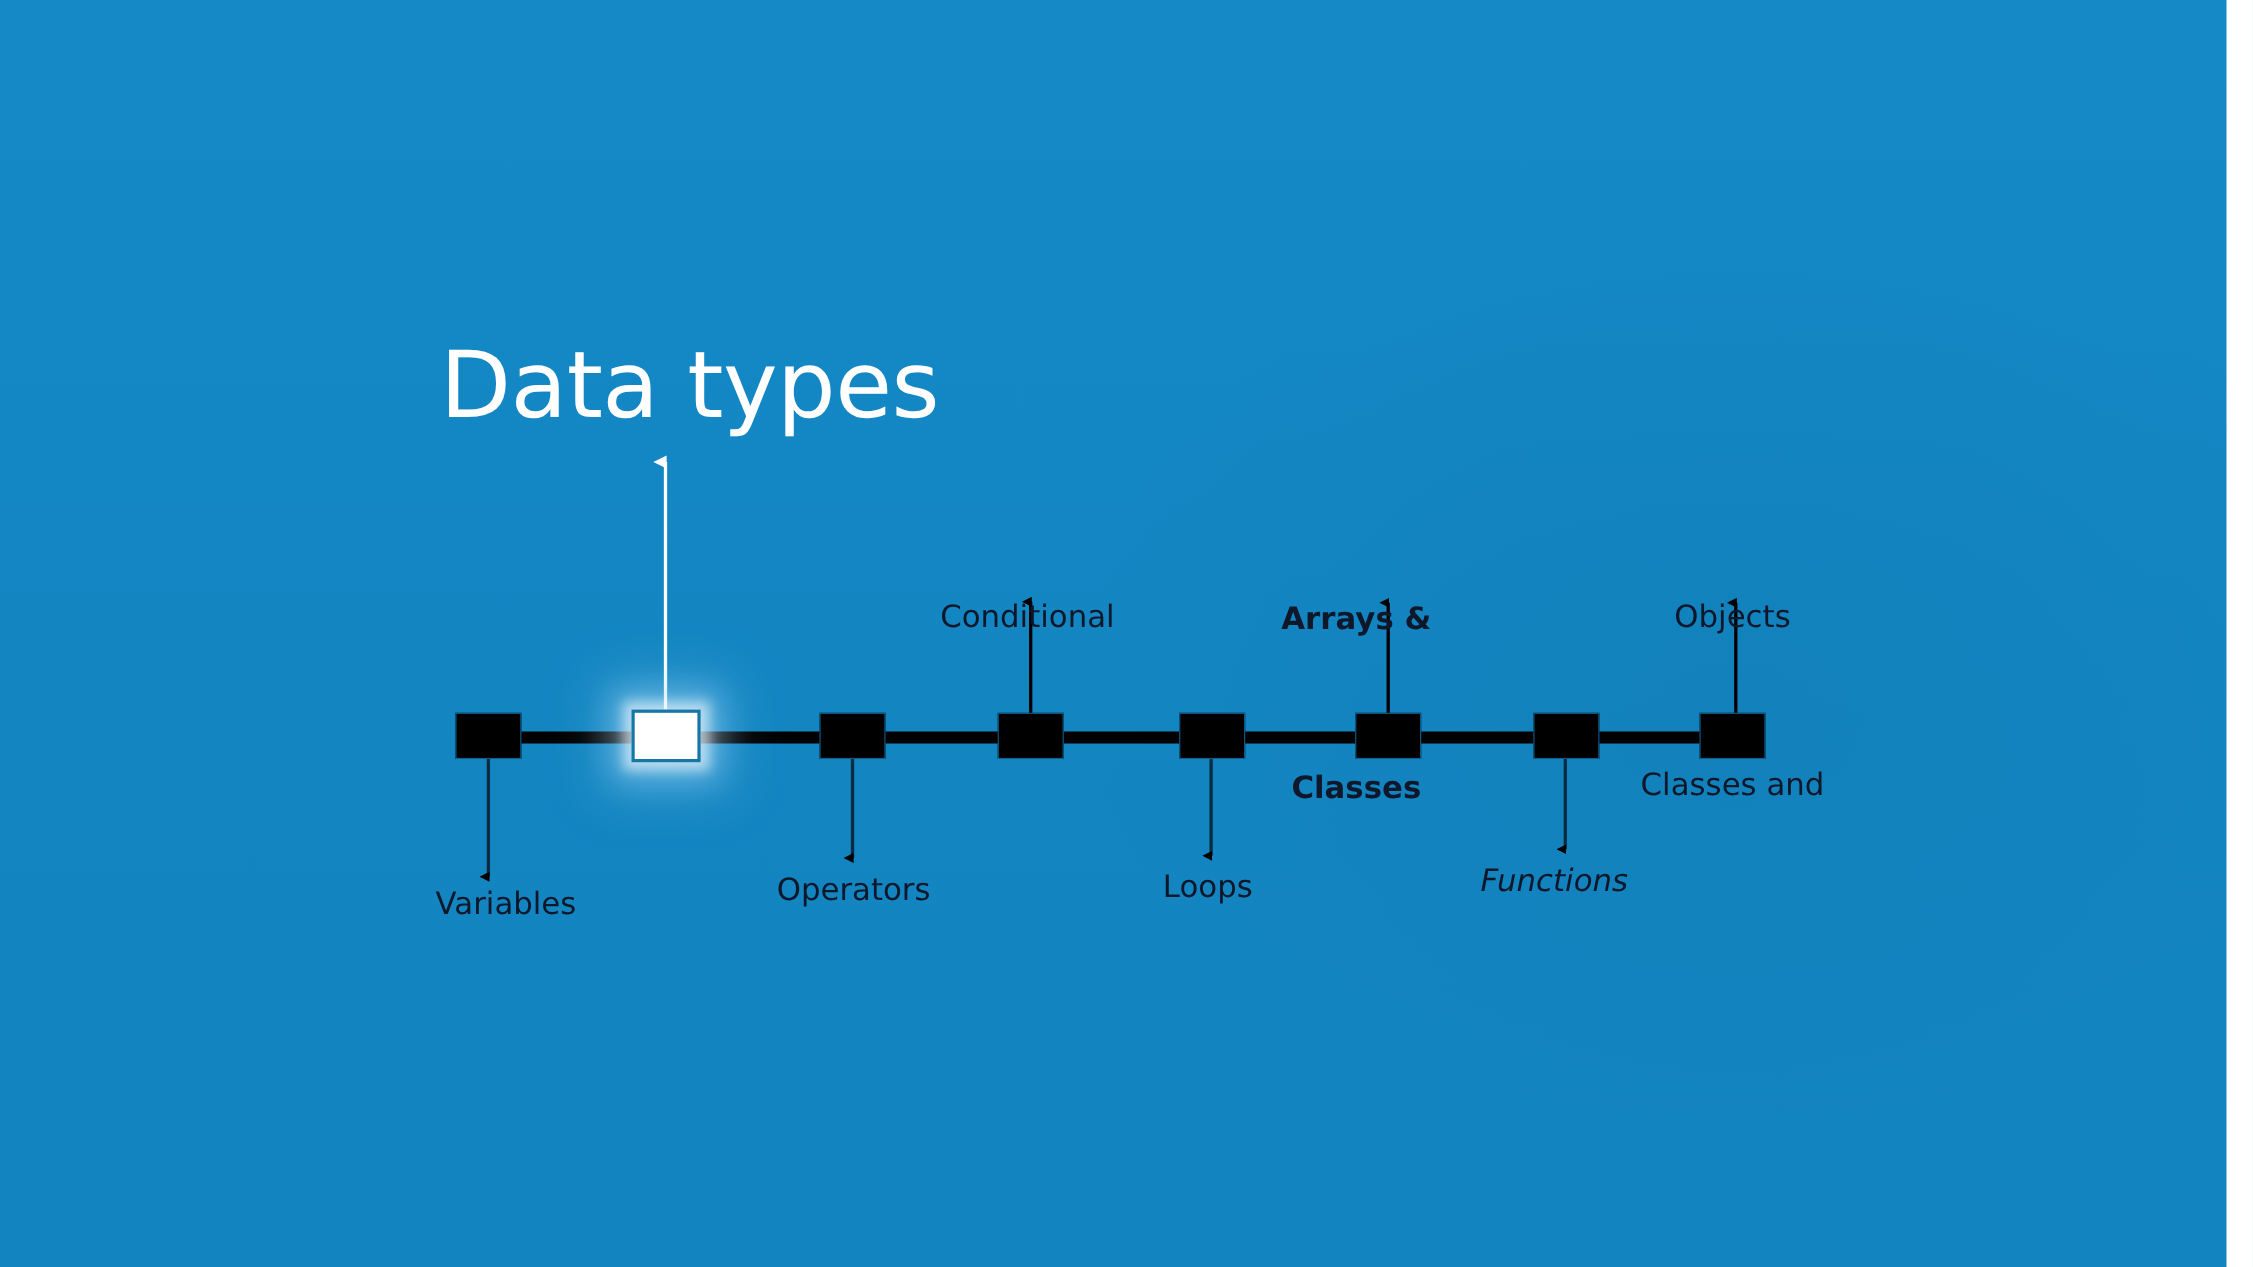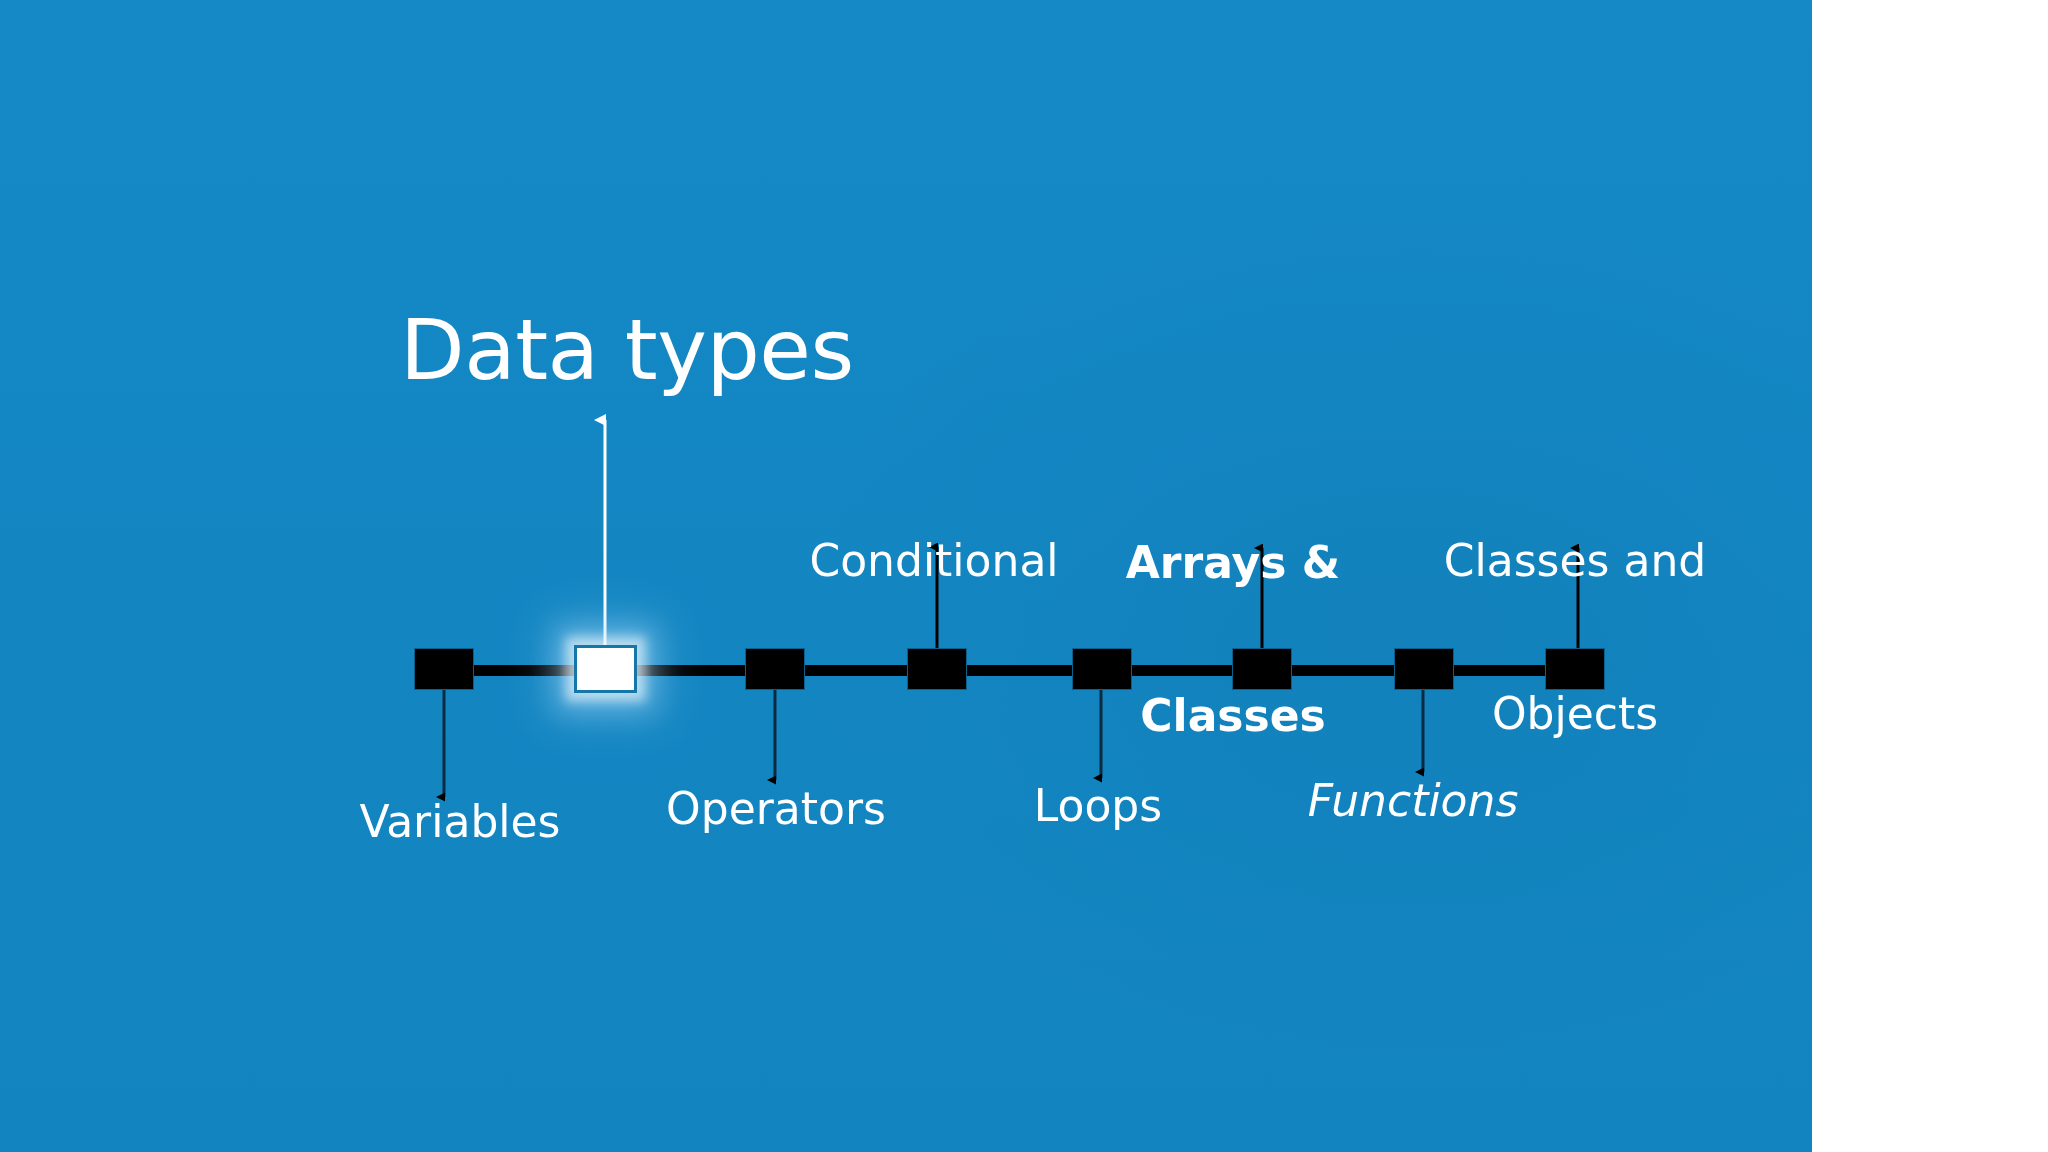--- a/index.html
+++ b/index.html
@@ -2,21 +2,21 @@
 <html><head>
 <meta charset="utf-8">
 <style>
   html, body {
     margin: 0;
     padding: 0;
     background: #ffffff;
   }
   #slide {
     position: relative;
-    width: 1812px;
+    width: 2024px;
     height: 1152px;
     overflow: hidden;
     background: #1389c6;
     font-family: "DejaVu Sans", "Liberation Sans", sans-serif;
   }
   
   #bg-tint {
     position: absolute;
     inset: 0;
     background:
@@ -30,22 +30,22 @@
     color: #ffffff;
     font-size: 84px;
     font-weight: 400;
     letter-spacing: -0.5px;
     line-height: 1;
     white-space: nowrap;
   }
 
   .label {
     position: absolute;
-    color: #ffffff;
-    font-size: 44px;
+    color: #0f172a;
+    font-size: 28px;
     font-weight: 400;
     line-height: 51px;
     white-space: pre;
     text-align: center;
   }
   .label.centered { transform: translateX(-50%); }
 
   
   .track {
     position: absolute;
@@ -150,17 +150,17 @@
   <div class="label centered" style="left:934px; top:433px;">
     <div>Conditional</div>
   </div>
 
   <div class="label centered" style="left:1233px; top:435px;font-weight:bold;">
     <div>Arrays &amp;</div>
     <div>Classes</div>
   </div>
 
   <div class="label centered" style="left:1575px; top:433px;">
+    <div>Objects</div>
     <div>Classes and</div>
-    <div>Objects</div>
   </div>
 
 </div>
 
 </body></html>

